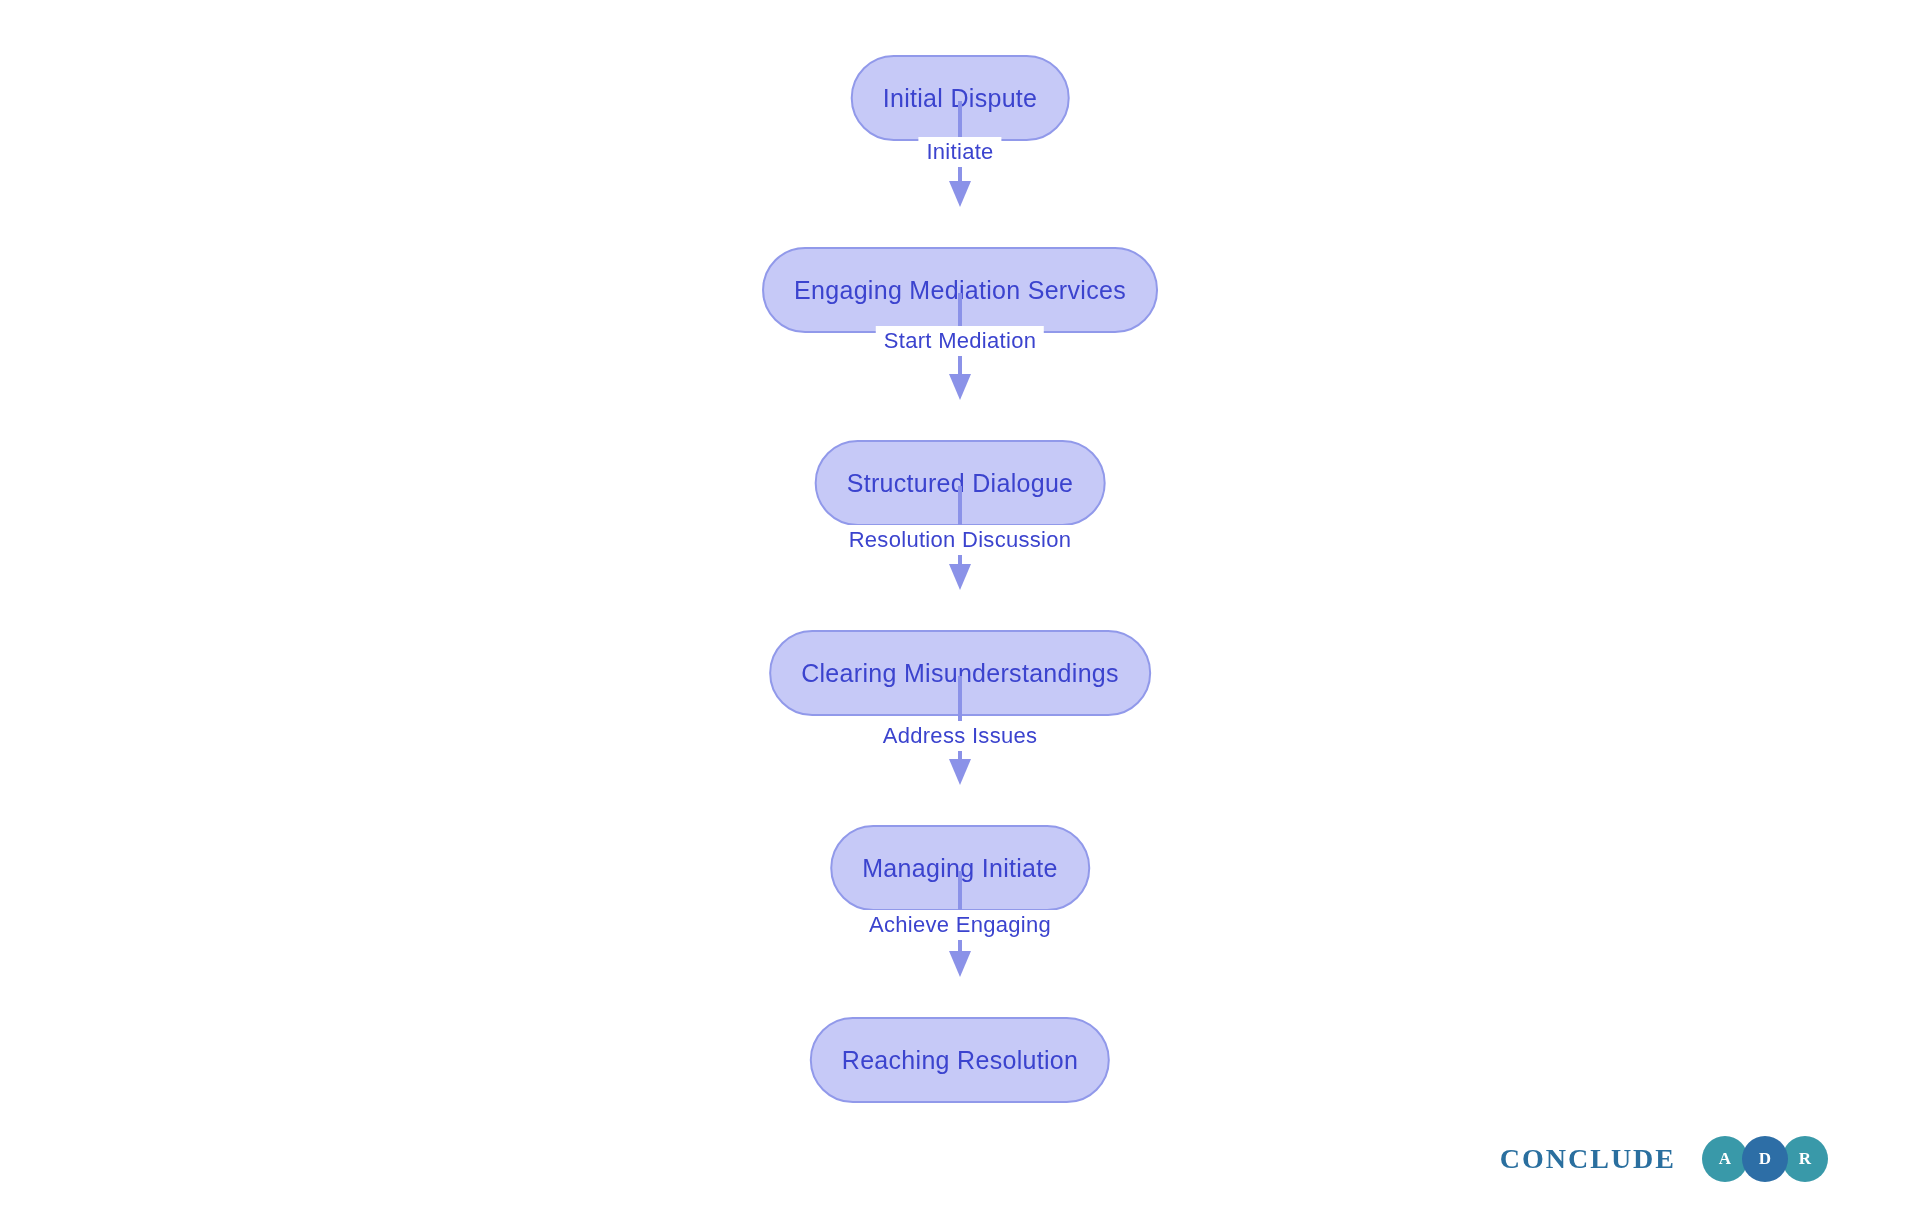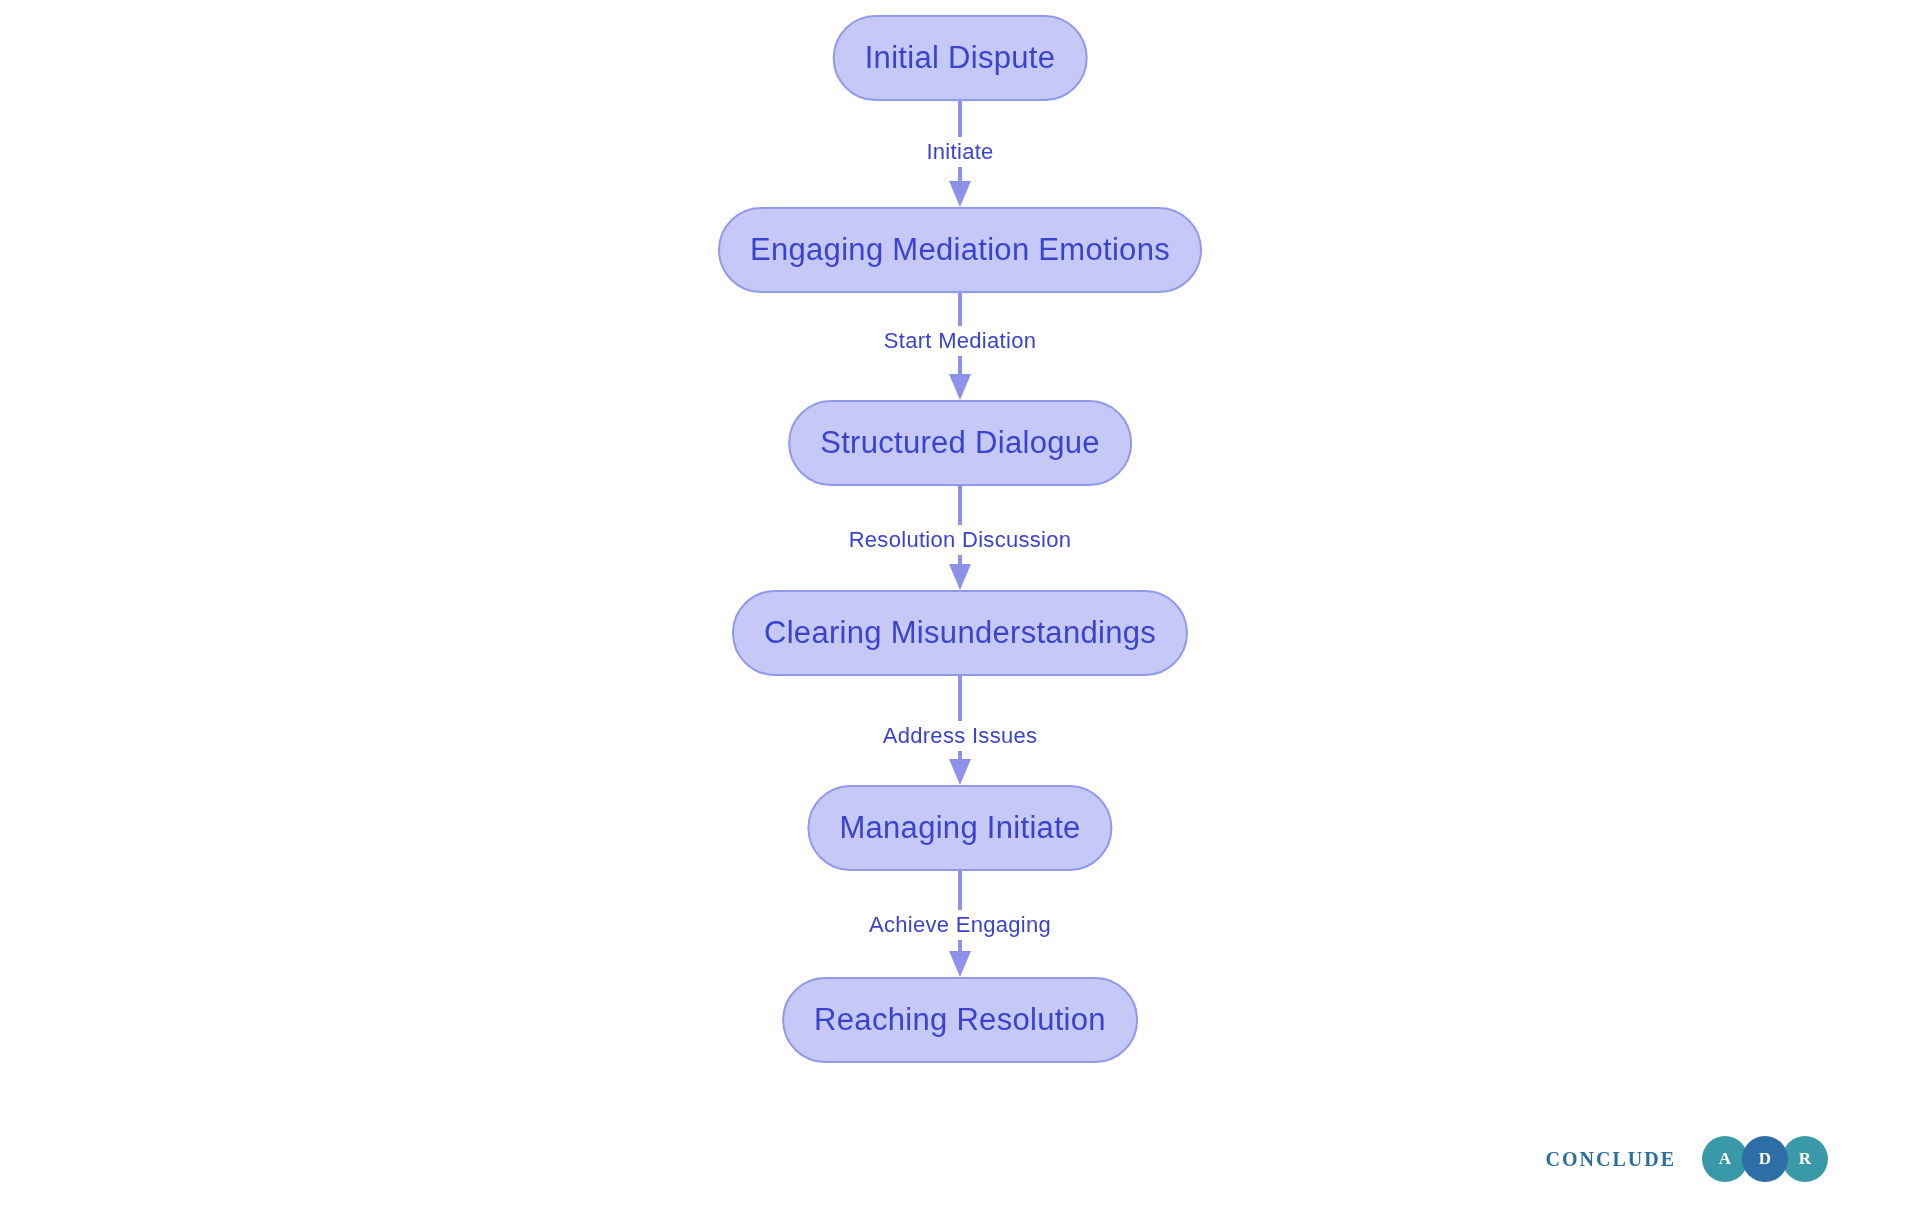--- a/index.html
+++ b/index.html
@@ -32,23 +32,24 @@
     transform: translateX(-50%);
     height: 86px;
     padding: 0 30px;
     display: inline-flex;
     align-items: center;
     justify-content: center;
     background: var(--node-fill);
     border: 2px solid var(--node-border);
     border-radius: 44px;
     color: var(--ink);
-    font-size: 31px;
+    font-size: 25px;
     letter-spacing: 0.3px;
     white-space: nowrap;
+    margin-top: 40px;
   }
   
   .edge-line {
     position: absolute;
     left: calc(50% - 2px);
     width: 4px;
     background: var(--arrow);
   }
   .edge-arrowhead {
     position: absolute;
@@ -76,21 +77,21 @@
     position: absolute;
     right: 92px;
     top: 1136px;
     height: 46px;
     display: flex;
     align-items: center;
   }
   .brand-wordmark {
     font-family: "Liberation Serif", serif;
     font-weight: bold;
-    font-size: 20px;
+    font-size: 28px;
     letter-spacing: 2px;
     color: var(--wordmark);
     margin-right: 26px;
     line-height: 1;
   }
   .brand-badges {
     display: flex;
     align-items: center;
   }
   .brand-badge {
@@ -109,21 +110,21 @@
   }
   .brand-badge + .brand-badge { margin-left: -6px; }
   .brand-badge.front { z-index: 3; }
 </style>
 </head>
 <body>
 
 <div class="canvas">
 
   <div class="flow-node" style="top:15px">Initial Dispute</div>
-  <div class="flow-node" style="top:207px">Engaging Mediation Emotions</div>
+  <div class="flow-node" style="top:207px">Engaging Mediation Services</div>
   <div class="flow-node" style="top:400px">Structured Dialogue</div>
   <div class="flow-node" style="top:590px">Clearing Misunderstandings</div>
   <div class="flow-node" style="top:785px">Managing Initiate</div>
   <div class="flow-node" style="top:977px">Reaching Resolution</div>
 
   <div class="edge-line" style="top:101px;height:80px"></div>
   <div class="edge-arrowhead" style="top:181px"></div>
   <div class="edge-label" style="top:152px">Initiate</div>
 
   <div class="edge-line" style="top:293px;height:81px"></div>

